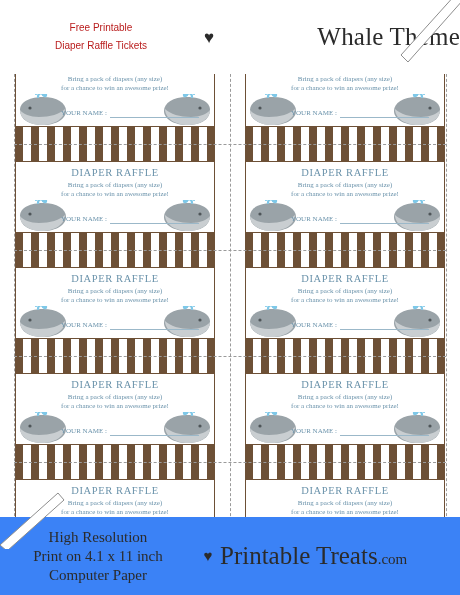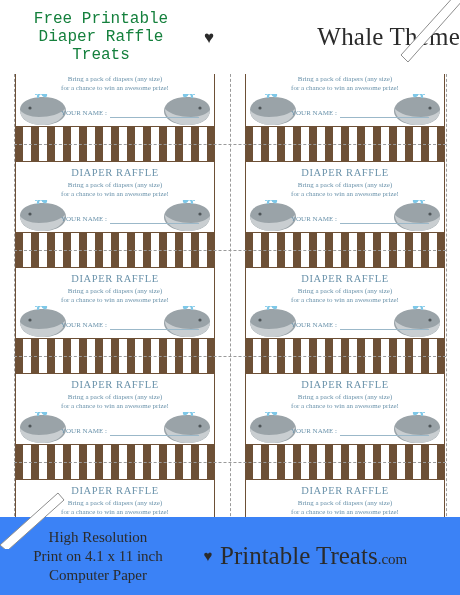--- a/index.html
+++ b/index.html
@@ -23,24 +23,24 @@
     width: 460px;
     height: 74px;
     background: #ffffff;
     z-index: 40;
     display: flex;
     align-items: center;
   }
   .header-left {
     width: 190px;
     text-align: center;
-    font-family: Liberation Mono, monospace;
-    font-size: 16px;
+    font-family: Liberation Sans, sans-serif;
+    font-size: 10px;
     line-height: 18px;
-    color: #15803d;
+    color: #b91c1c;
     padding-left: 6px;
   }
   .header-heart {
     width: 26px;
     text-align: center;
     font-size: 17px;
     color: #2b2b2b;
     line-height: 1;
   }
   .header-right {
@@ -546,21 +546,21 @@
     <div class="cut-h" style="top:462px;"></div>
     <div class="cut-h" style="top:568px;"></div>
     <div class="cut-v" style="left:14px;"></div>
     <div class="cut-v" style="left:230px;"></div>
     <div class="cut-v" style="left:446px;"></div>
   </div>
 
 <div class="header">
   <div class="header-left">
     <div>Free Printable</div>
-    <div>Diaper Raffle Treats</div>
+    <div>Diaper Raffle Tickets</div>
   </div>
   <div class="header-heart">♥</div>
   <div class="header-right">Whale Theme</div>
 </div>
 
 <div class="footer">
   <div class="footer-left">
     <div>High Resolution</div>
     <div>Print on 4.1 x 11 inch</div>
     <div>Computer Paper</div>

